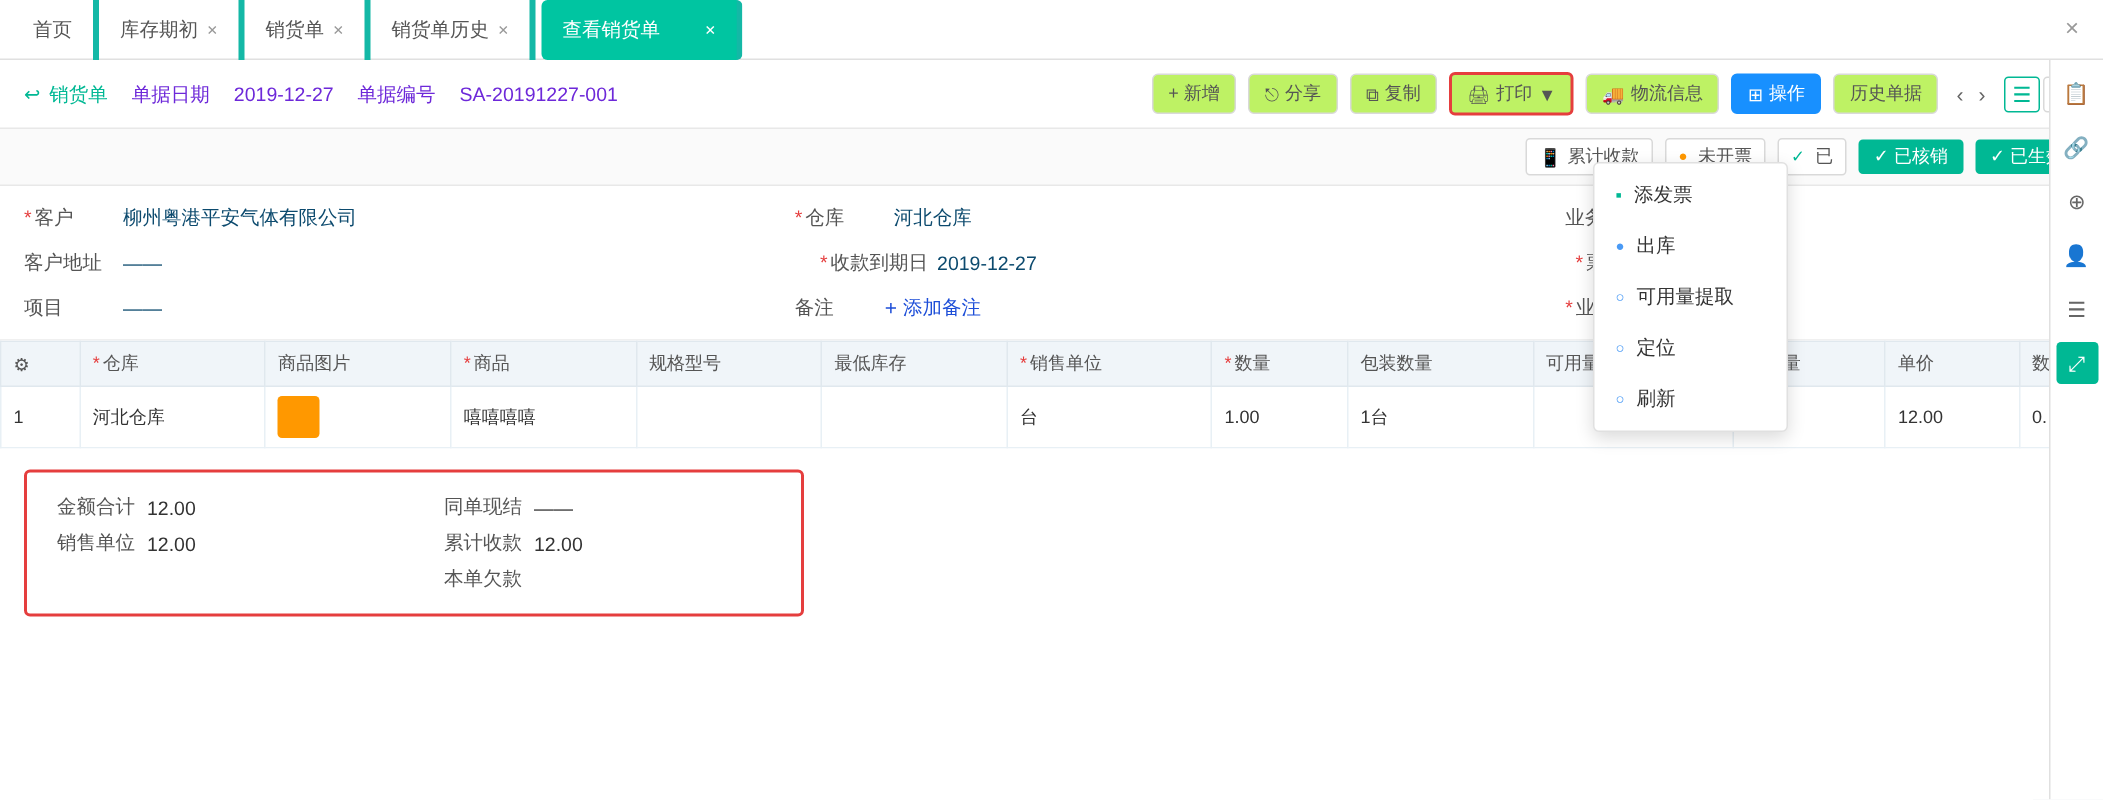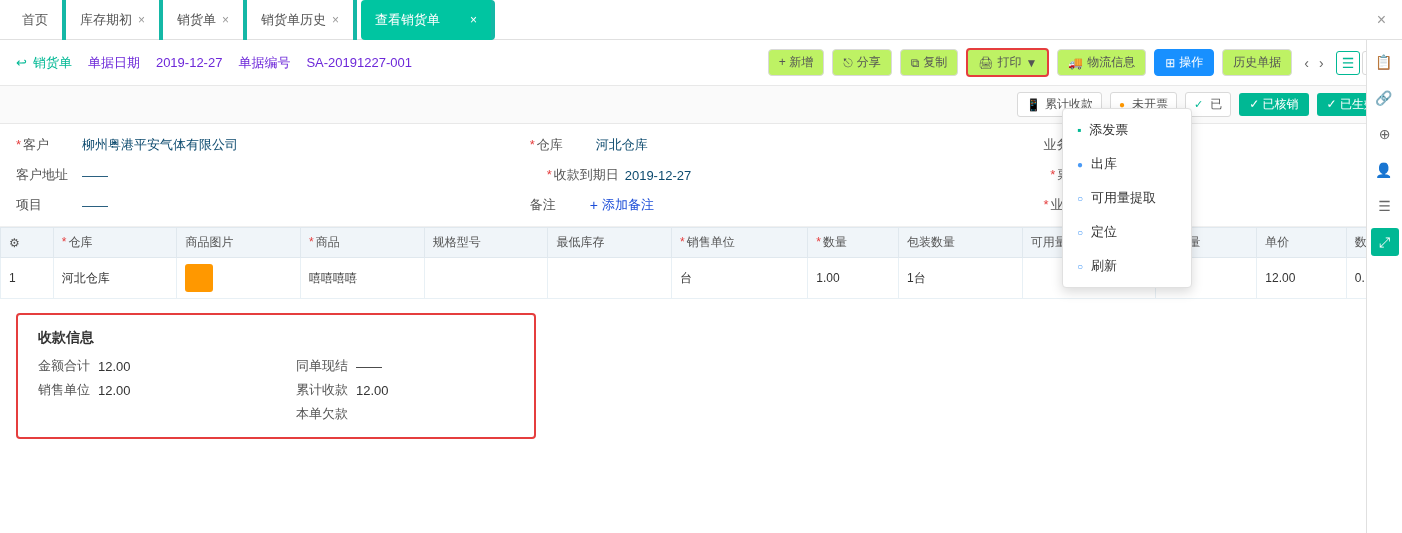--- a/index.html
+++ b/index.html
@@ -304,21 +304,20 @@
           <td></td>
           <td>12.00</td>
           <td>0.</td>
         </tr>
       </tbody>
     </table>
   </div>
 
   <div style="padding: 4px 0;">
     <div class="payment-box">
-      <div class="payment-title">收款信息</div>
       <div class="payment-grid">
         <div class="payment-row">
           <span class="payment-label">金额合计</span>
           <span class="payment-value">12.00</span>
         </div>
         <div class="payment-row">
           <span class="payment-label">同单现结</span>
           <span class="payment-value">——</span>
         </div>
         <div class="payment-row">

